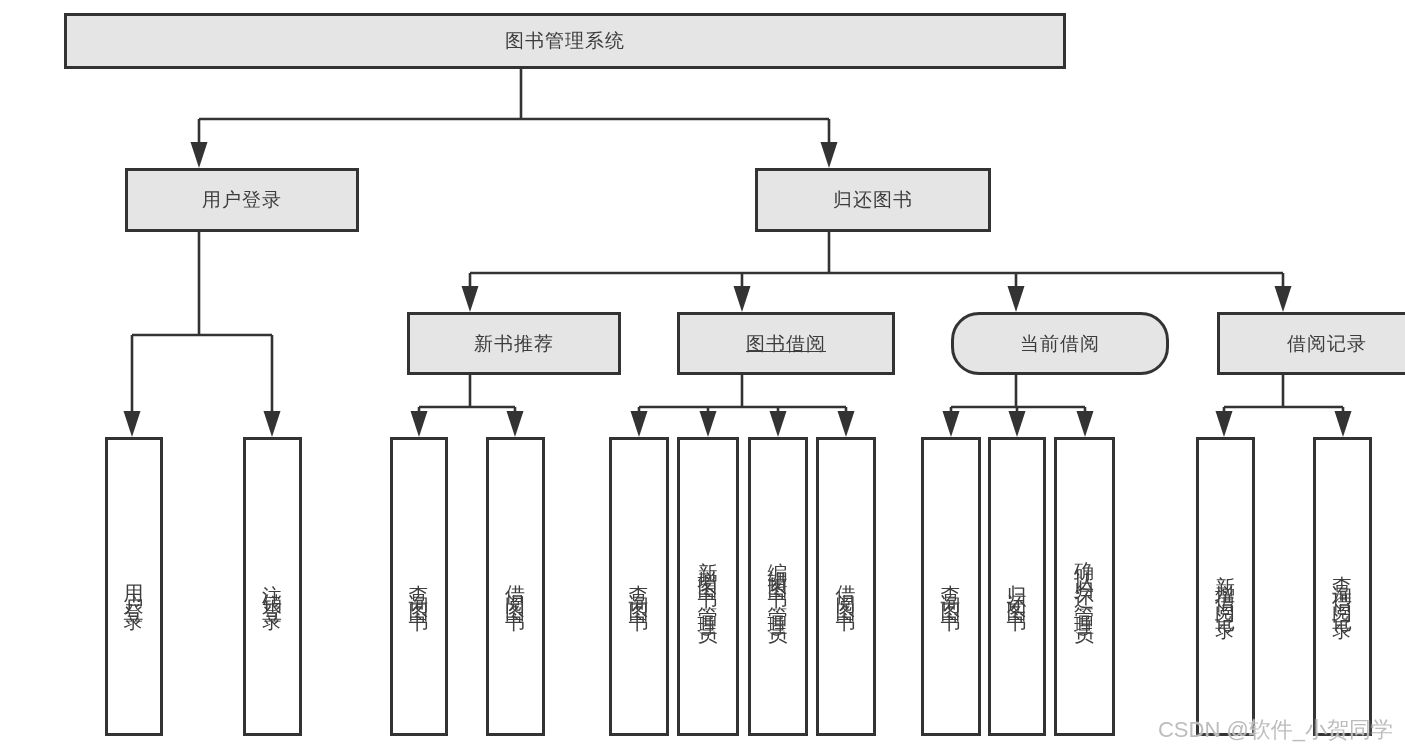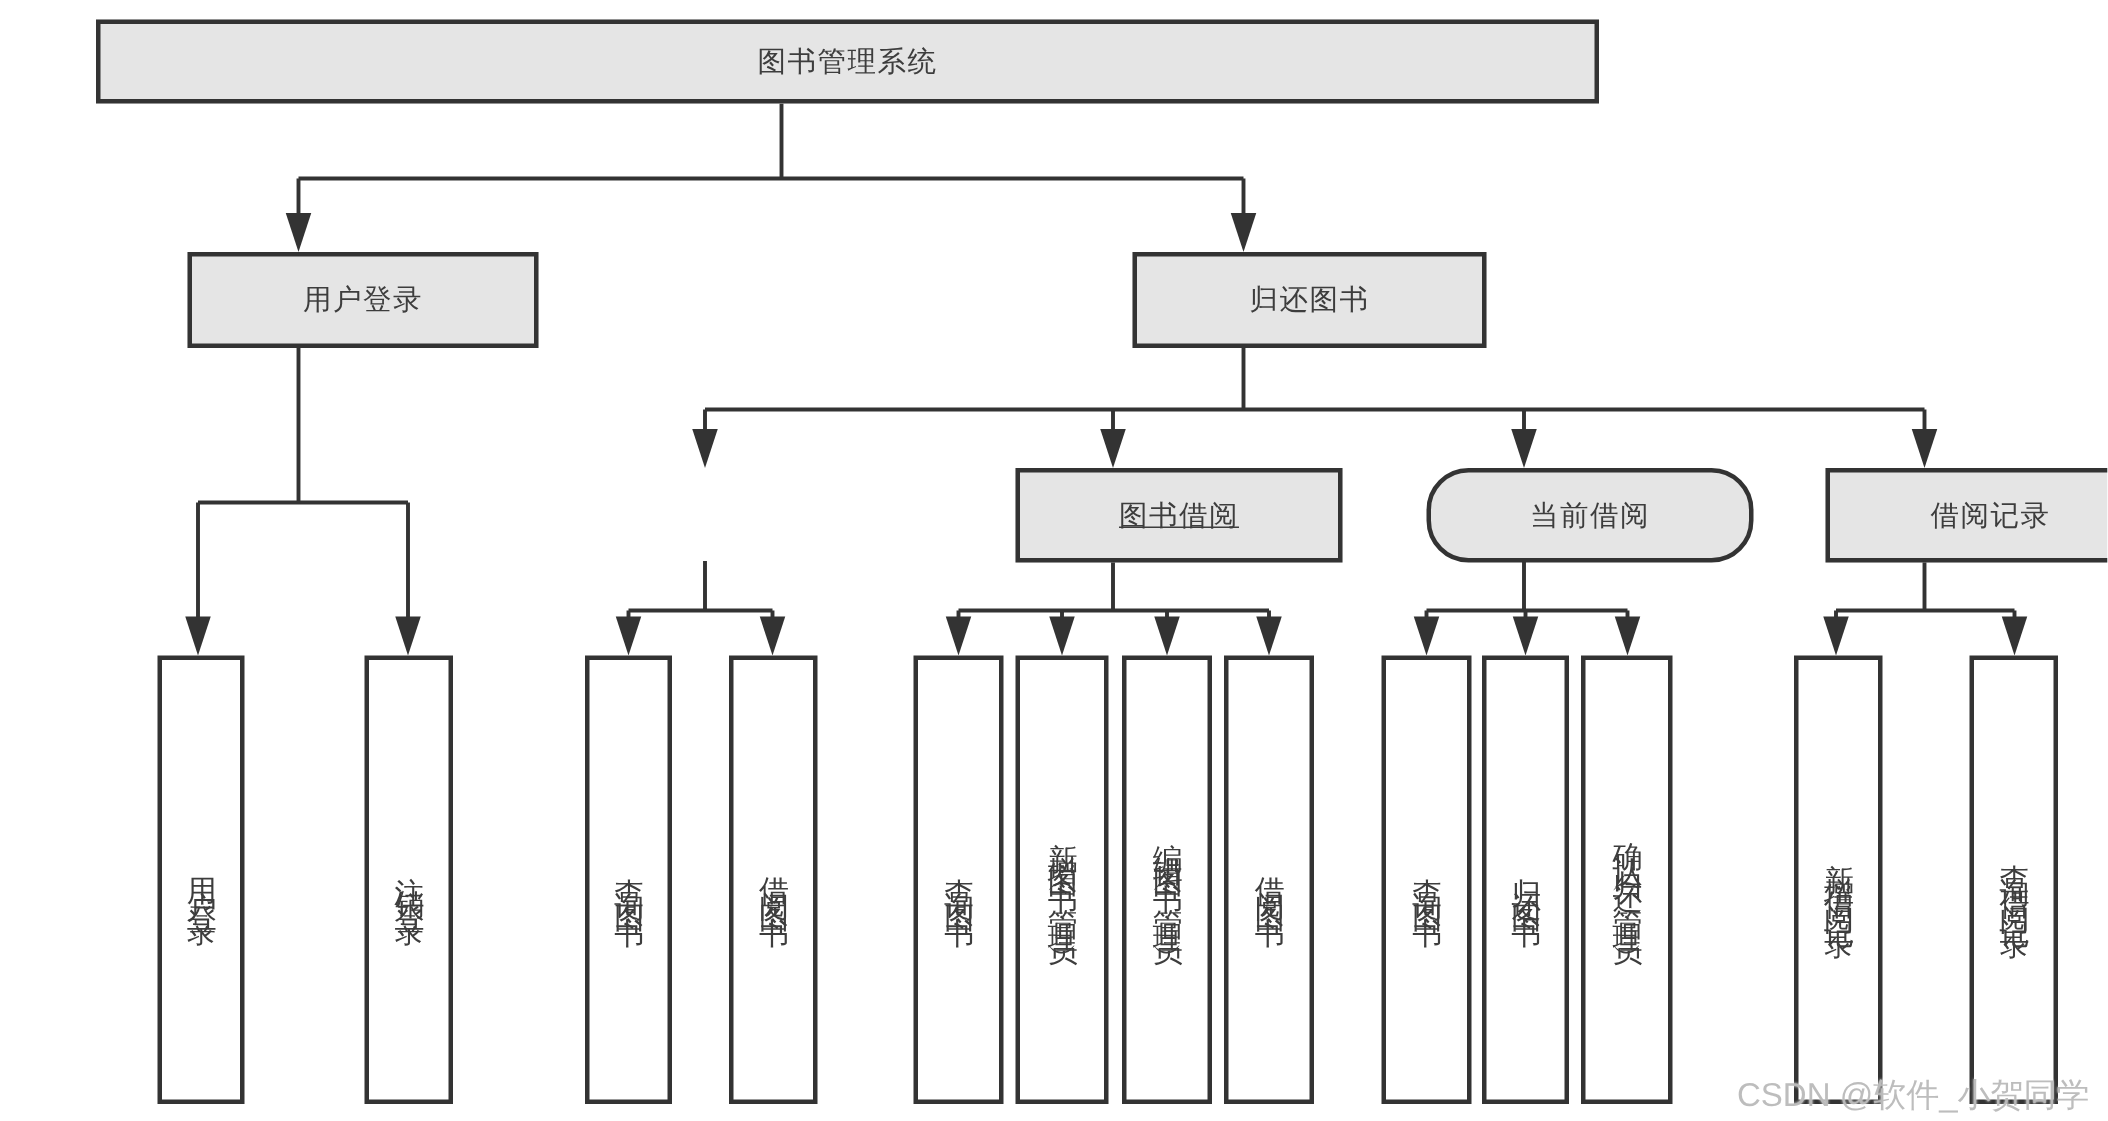--- a/index.html
+++ b/index.html
@@ -91,20 +91,21 @@
     <path class="arrow" d="M1085 437 l-8.5 -26 h17 z"></path>
     <path class="arrow" d="M1224 437 l-8.5 -26 h17 z"></path>
     <path class="arrow" d="M1343 437 l-8.5 -26 h17 z"></path>
   </svg>
 
   <div class="hbox" style="left:20px;top:13px;width:1002px;height:56px;">图书管理系统</div>
 
   <div class="hbox" style="left:81px;top:168px;width:234px;height:64px;">用户登录</div>
   <div class="hbox" style="left:711px;top:168px;width:236px;height:64px;">归还图书</div>
 
+  <div class="hbox" style="left:363px;top:312px;width:214px;height:63px;">新书推荐</div>
   <div class="hbox" style="left:633px;top:312px;width:218px;height:63px;text-decoration:underline;">图书借阅</div>
   <div class="hbox" style="left:907px;top:312px;width:218px;height:63px;border-radius:28px;">当前借阅</div>
   <div class="hbox" style="left:1173px;top:312px;width:220px;height:63px;">借阅记录</div>
 
   <div class="vbox" style="left:105px;width:58px;">用户登录</div>
   <div class="vbox" style="left:243px;width:59px;">注销登录</div>
 
   <div class="vbox" style="left:390px;width:58px;">查询图书</div>
   <div class="vbox" style="left:486px;width:59px;">借阅图书</div>
 

